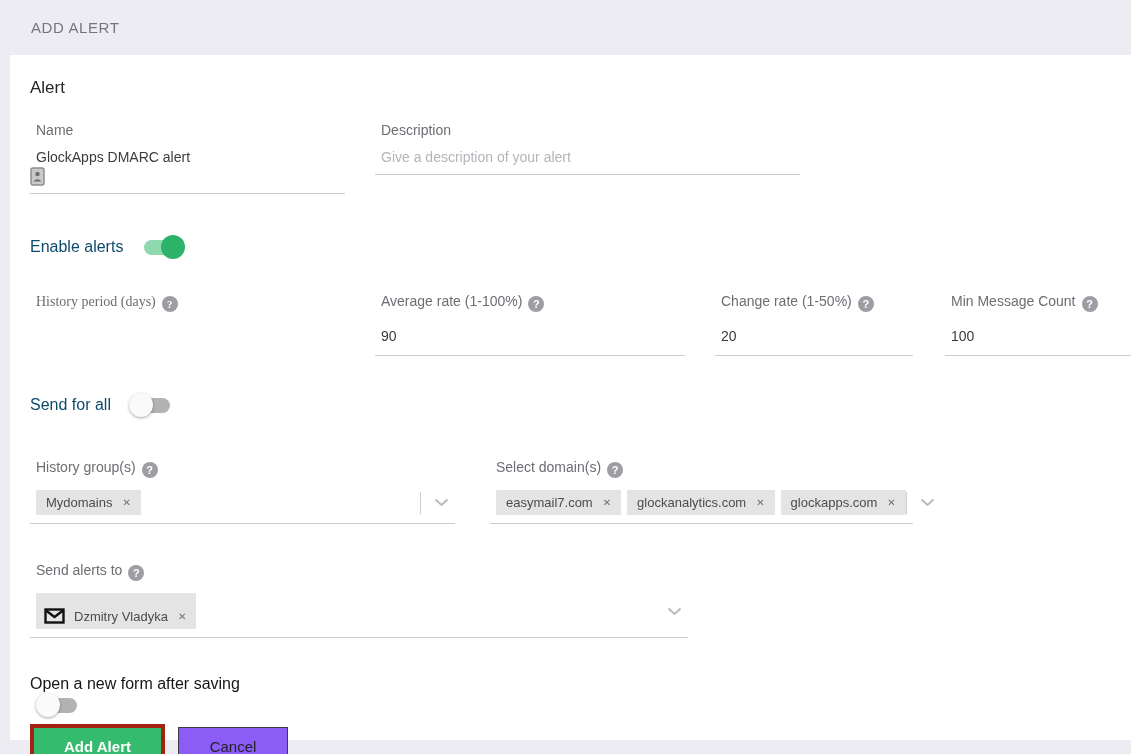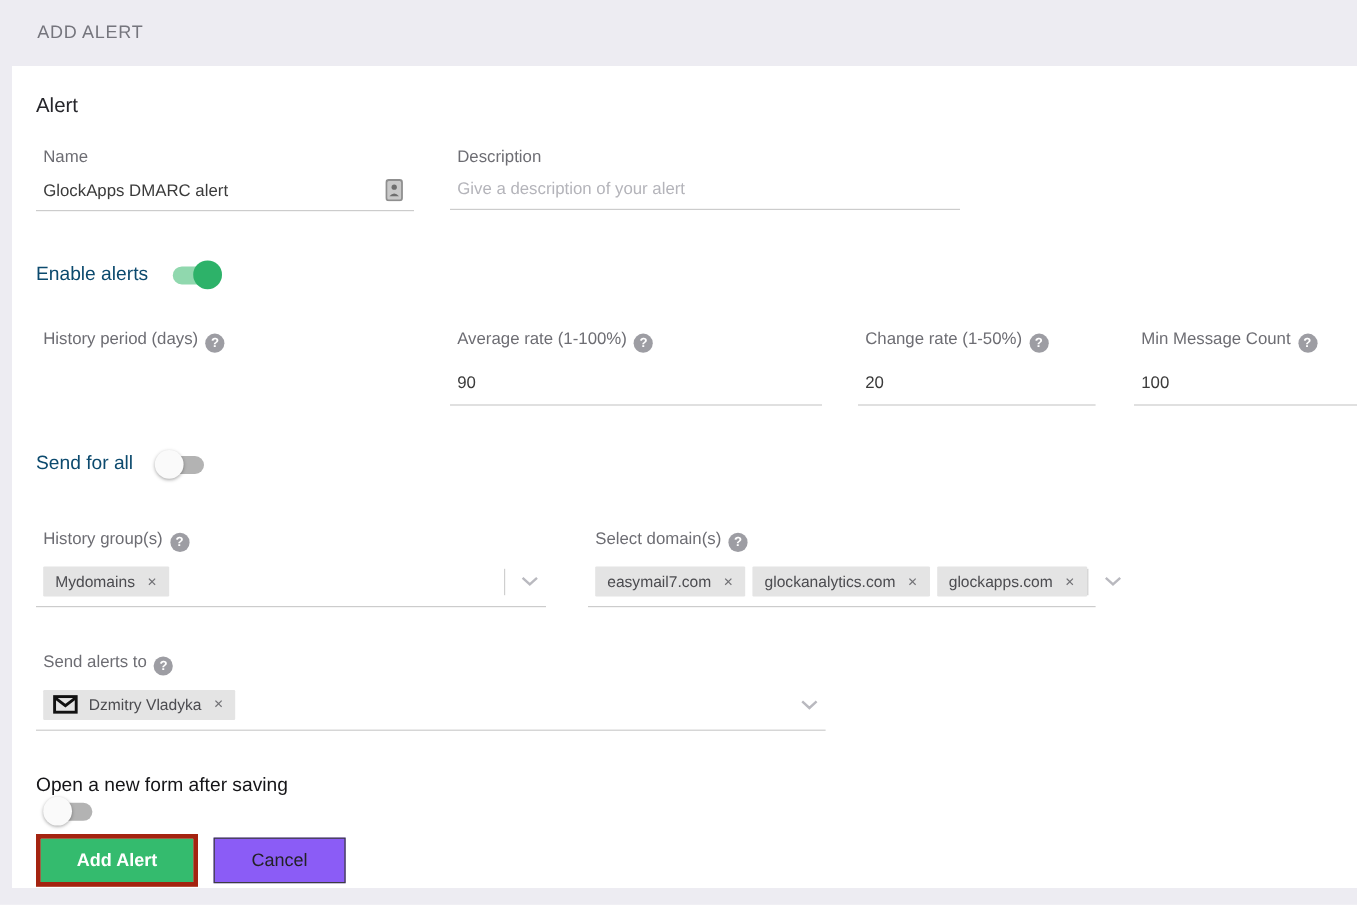--- a/index.html
+++ b/index.html
@@ -41,42 +41,42 @@
     width:100%; border:none; outline:none; background:transparent;
     font-family:"Liberation Sans", sans-serif;
     font-size:14px; color:#3b3b3b; padding:0 0 2px 6px;
   }
   .text-input::placeholder { color:#b4b4ba; }
 
   
   .row1 { display:flex; margin-top:24px; }
   .col-name  { width:315px; margin-right:30px; }
   .col-desc  { width:425px; }
-  .input-wrap { display:flex; align-items:flex-end; margin-top:11px; padding-bottom:7px; }
+  .input-wrap { display:flex; align-items:flex-start; margin-top:11px; padding-bottom:7px;flex-direction:column; }
 
   
   .toggle-row { display:flex; align-items:center; }
   .toggle-label { font-size:16px; color:#0c4a6e; }
   .switch { position:relative; width:44px; height:24px; margin-left:18px; cursor:pointer; flex:0 0 auto; }
   .switch .track {
     position:absolute; left:3px; top:5px; width:38px; height:15px; border-radius:8px;
   }
   .switch .knob {
     position:absolute; top:0; width:24px; height:24px; border-radius:50%;
   }
   .switch.on .track { background:#90d8ae; }
   .switch.on .knob  { right:0; background:#2db269; }
   .switch.off .track { background:#b3b3b3; }
   .switch.off .knob  { left:0; background:#fafafa; box-shadow:0 1px 3px rgba(0,0,0,0.35); }
 
   .enable-row { margin-top:41px; }
 
   
   .row-rates { display:flex; margin-top:33px; padding-right:0; }
-  .rc1 { width:310px; margin-right:35px; }
+  .rc1 { width:310px; margin-right:35px;font-family:Liberation Serif, serif; }
   .rc2 { width:310px; margin-right:30px; }
   .rc3 { width:198px; margin-right:32px; }
   .rc4 { flex:1; }
   .control { display:flex; align-items:center; margin-top:16px; padding:0 0 9px 0; }
   .control .value { font-size:14px; color:#3b3b3b; padding-left:6px; flex:1; }
   .chevron { display:inline-flex; align-items:center; padding:0 6px; cursor:pointer; }
 
   .sendall-row { margin-top:37px; }
 
   
@@ -86,21 +86,21 @@
   .tags-wrap { display:flex; align-items:center; margin-top:12px; padding-bottom:8px; min-height:34px; }
   .tag {
     display:inline-flex; align-items:center; background:#e4e4e4; border-radius:1px;
     padding:5px 10px; margin-left:6px; font-size:13px; color:#4c4c50; white-space:nowrap;
   }
   .tag .remove { margin-left:10px; font-size:10px; color:#707074; cursor:pointer; }
   .dd-end { margin-left:auto; display:flex; align-items:center; }
   .dd-divider { width:1px; height:22px; background:#cfcfcf; margin-right:7px; }
 
   .sendto { width:658px; margin-top:37px; }
-  .tag-mail { padding:4px 10px 5px 8px; }
+  .tag-mail { padding:15px 10px 5px 8px; }
   .mail-icon { display:inline-flex; margin-right:9px; }
 
   
   .newform { margin-top:37px; }
   .newform .toggle-label { color:#151518; }
   .newform .switch { margin:9px 0 0 6px; }
 
   .btn-row { display:flex; align-items:center; margin-top:13px; }
   .add-annotation { border:4px solid #a42310; display:inline-block; }
   .btn-add {

